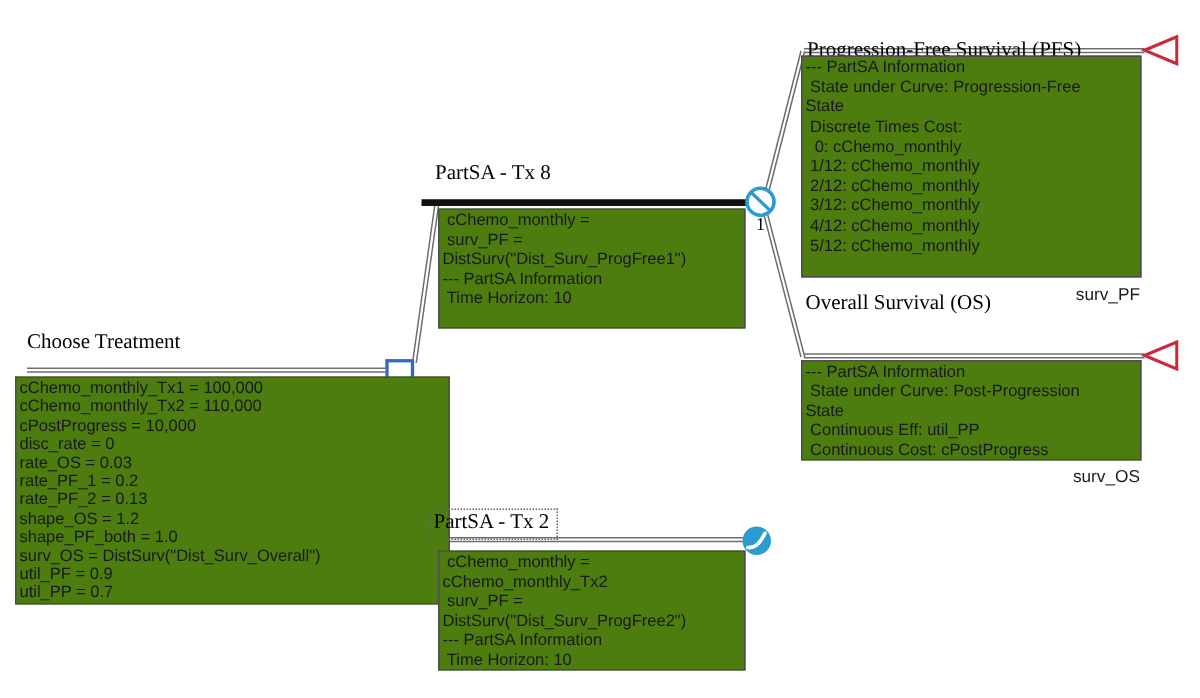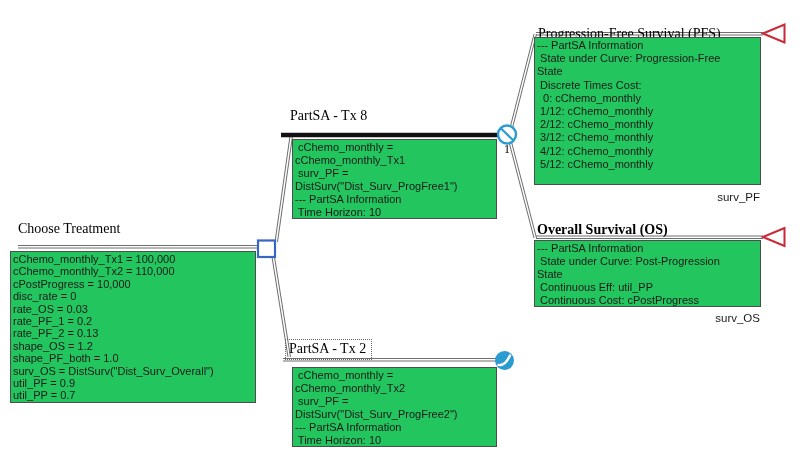--- a/index.html
+++ b/index.html
@@ -7,21 +7,21 @@
     position:relative; width:800px; height:465px; background:#ffffff;
     font-family:"Liberation Sans", sans-serif; overflow:hidden;
   }
   svg.wires { position:absolute; left:0; top:0; width:800px; height:465px; }
   .node-label {
     position:absolute; white-space:nowrap; color:#000;
     font-family:"Liberation Serif", serif; font-size:14px;
   }
   .selected-label { border:1px dotted #666; padding:1px 5px 2px 3px; }
   .var-box {
-    position:absolute; background:#22c55e; border:1px solid #4d4d4d;
+    position:absolute; background:#4d7c0f; border:1px solid #4d4d4d;
     color:#1a1a1a; font-size:11px; padding:1px 0 0 2px; box-sizing:border-box;
   }
   .var-box .ln { white-space:pre; }
   .lh124 .ln { line-height:12.4px; }
   .lh131 .ln { line-height:13.1px; }
   .lh132 .ln { line-height:13.2px; }
   .payoff {
     position:absolute; width:226px; text-align:right;
     font-size:11.5px; color:#1a1a1a; white-space:nowrap;
   }
@@ -90,40 +90,39 @@
     <g>
       <circle cx="504.5" cy="360.5" r="9.5" fill="#2a9cd0"></circle>
       <path d="M 498.5 365 Q 505 366 510 355.5" fill="none" stroke="#ffffff" stroke-width="2.4" stroke-linecap="round"></path>
     </g>
 
     <path d="M 763 33.5 L 784.5 24.5 L 784.5 42.5 Z" fill="#ffffff" stroke="#cb2839" stroke-width="2"></path>
     <path d="M 763 237 L 784.5 228 L 784.5 246 Z" fill="#ffffff" stroke="#cb2839" stroke-width="2"></path>
   </svg>
 
   <div class="node-label" style="left:18px; top:221px;">Choose Treatment</div>
-  <div class="var-box lh124" style="left:10px; top:251px; width:246px; height:152px;">
+  <div class="var-box lh124" style="left:10px; top:251px; width:290px; height:152px;">
     <div class="ln">cChemo_monthly_Tx1 = 100,000</div>
     <div class="ln">cChemo_monthly_Tx2 = 110,000</div>
     <div class="ln">cPostProgress = 10,000</div>
     <div class="ln">disc_rate = 0</div>
     <div class="ln">rate_OS = 0.03</div>
     <div class="ln">rate_PF_1 = 0.2</div>
     <div class="ln">rate_PF_2 = 0.13</div>
     <div class="ln">shape_OS = 1.2</div>
     <div class="ln">shape_PF_both = 1.0</div>
     <div class="ln">surv_OS = DistSurv("Dist_Surv_Overall")</div>
     <div class="ln">util_PF = 0.9</div>
     <div class="ln">util_PP = 0.7</div>
   </div>
 
   <div class="node-label" style="left:290px; top:108px;">PartSA - Tx 8</div>
   <div class="node-number" style="left:496px; top:142px;">1</div>
   <div class="var-box lh131" style="left:292px; top:139px; width:205px; height:80px;">
     <div class="ln"> cChemo_monthly =</div>
-    <div class="ln">cChemo_monthly_Tx1</div>
     <div class="ln"> surv_PF =</div>
     <div class="ln">DistSurv("Dist_Surv_ProgFree1")</div>
     <div class="ln">--- PartSA Information</div>
     <div class="ln"> Time Horizon: 10</div>
   </div>
 
   <div class="node-label selected-label" style="left:285px; top:339px;">PartSA - Tx 2</div>
   <div class="var-box lh131" style="left:292px; top:367px; width:205px; height:80px;">
     <div class="ln"> cChemo_monthly =</div>
     <div class="ln">cChemo_monthly_Tx2</div>
@@ -141,21 +140,21 @@
     <div class="ln"> Discrete Times Cost:</div>
     <div class="ln">  0: cChemo_monthly</div>
     <div class="ln"> 1/12: cChemo_monthly</div>
     <div class="ln"> 2/12: cChemo_monthly</div>
     <div class="ln"> 3/12: cChemo_monthly</div>
     <div class="ln"> 4/12: cChemo_monthly</div>
     <div class="ln"> 5/12: cChemo_monthly</div>
   </div>
   <div class="payoff" style="left:534px; top:191px;">surv_PF</div>
 
-  <div class="node-label" style="left:537px; top:222px;font-weight:bold;">Overall Survival (OS)</div>
+  <div class="node-label" style="left:537px; top:195px;">Overall Survival (OS)</div>
   <div class="var-box lh131" style="left:534px; top:240px; width:227px; height:67px;">
     <div class="ln">--- PartSA Information</div>
     <div class="ln"> State under Curve: Post-Progression</div>
     <div class="ln">State</div>
     <div class="ln"> Continuous Eff: util_PP</div>
     <div class="ln"> Continuous Cost: cPostProgress</div>
   </div>
   <div class="payoff" style="left:534px; top:312px;">surv_OS</div>
 
 </div>

